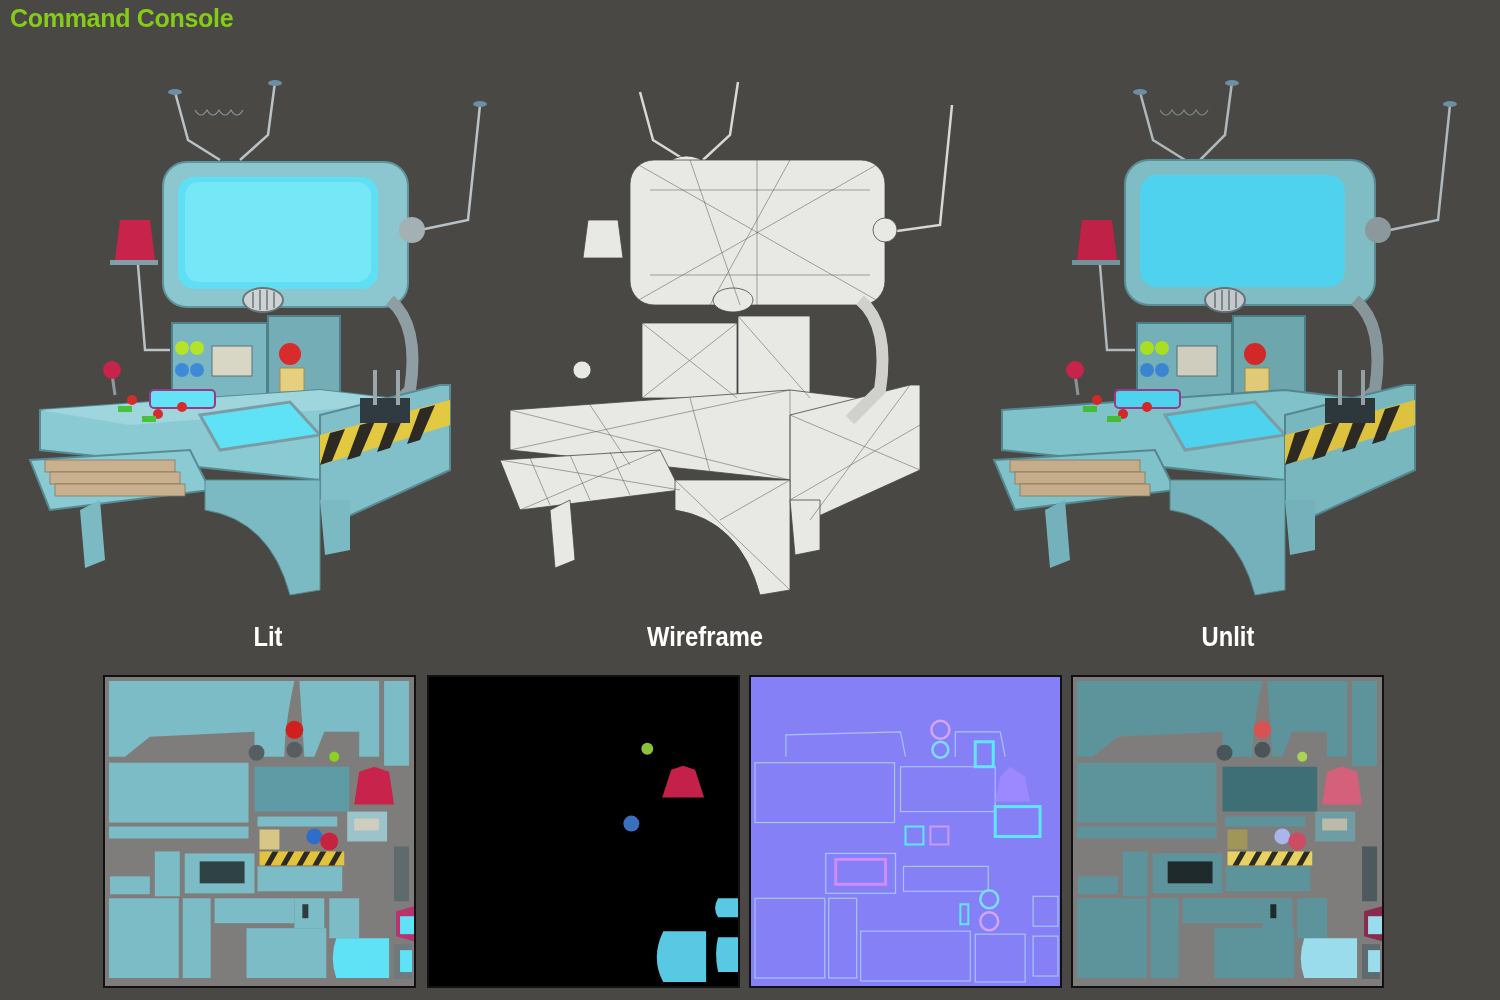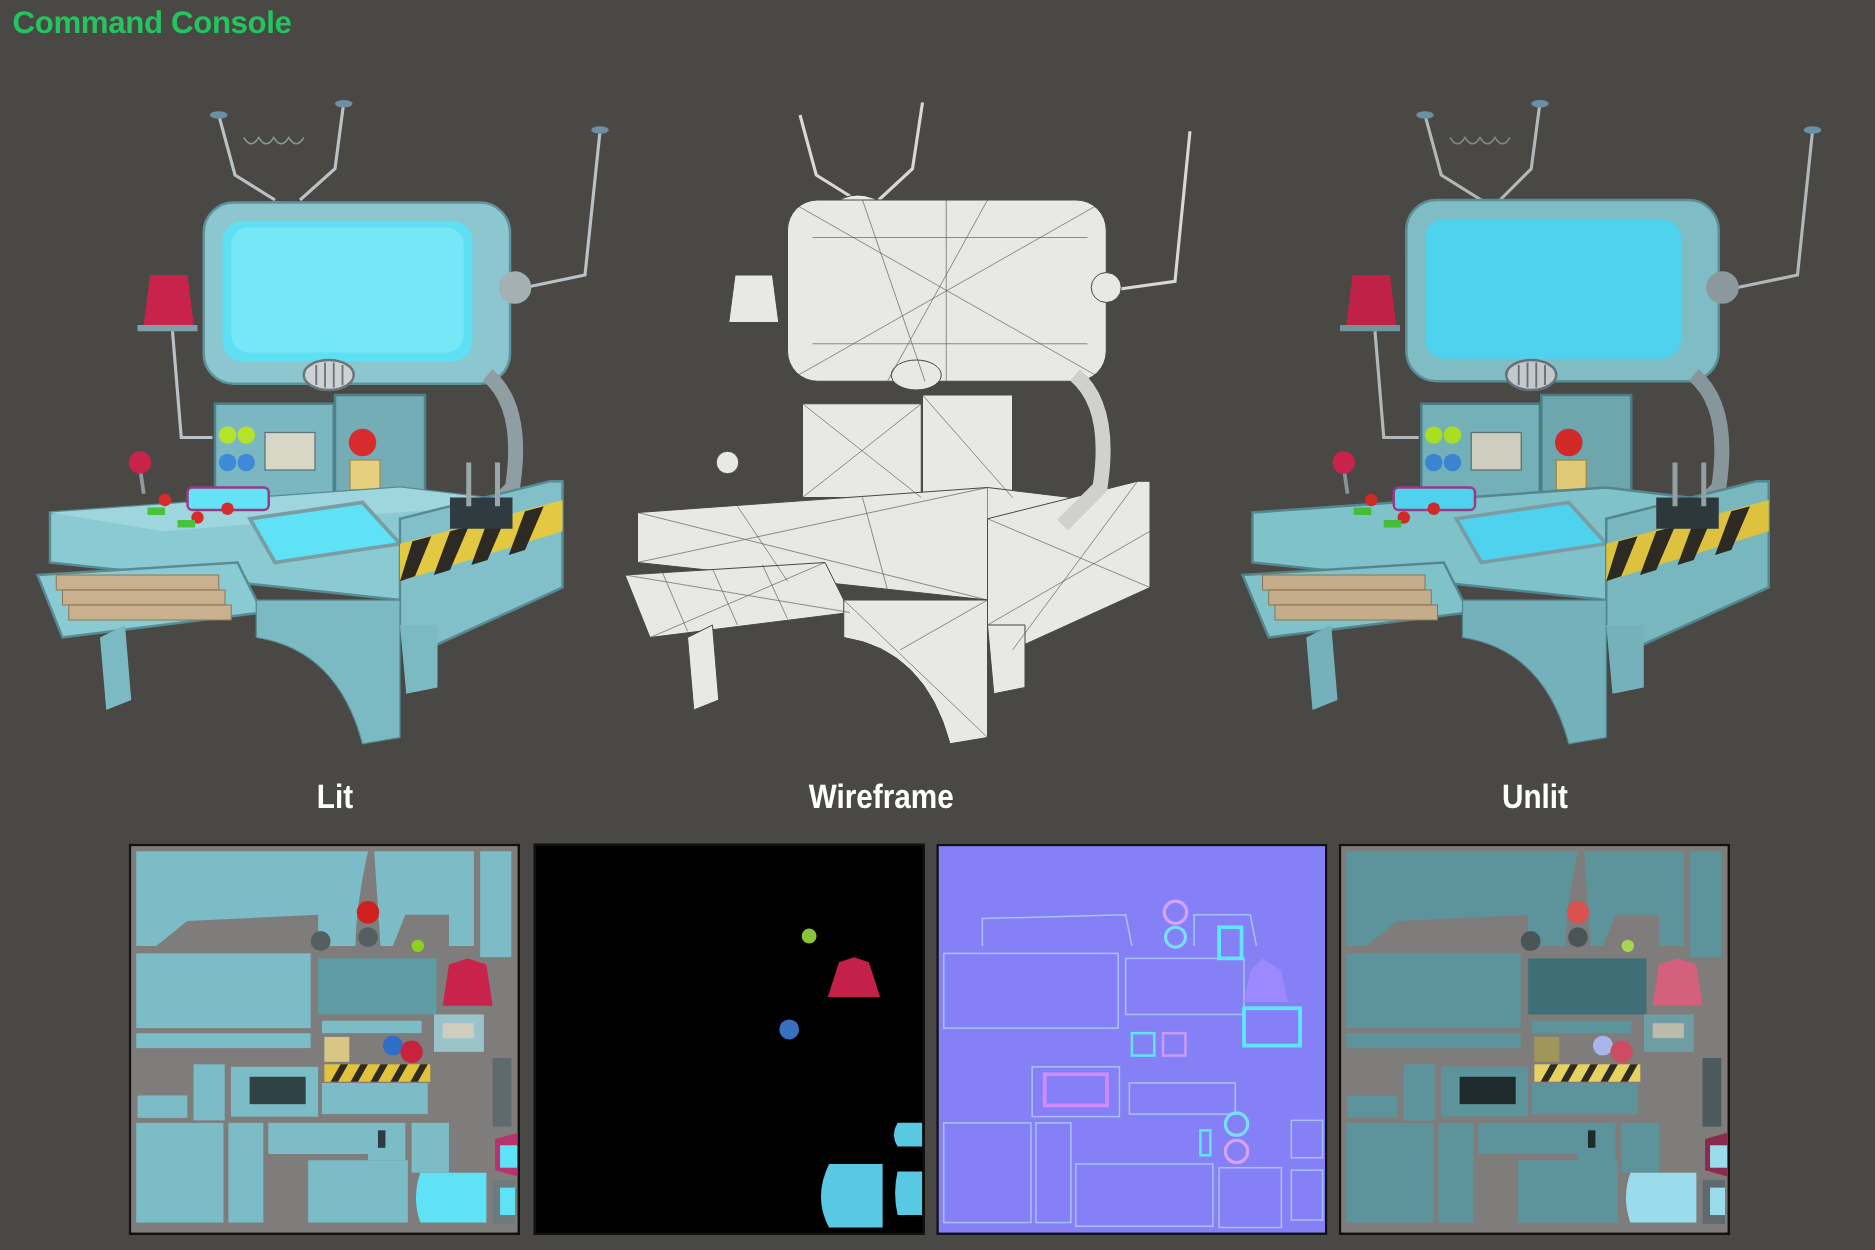--- a/index.html
+++ b/index.html
@@ -1,17 +1,17 @@
 <!DOCTYPE html>
 <html><head>
 <meta charset="utf-8">
 <style>
   html,body{margin:0;padding:0;}
   body{width:1500px;height:1000px;background:#4a4844;position:relative;overflow:hidden;font-family:"Liberation Sans",sans-serif;}
-  .title{position:absolute;left:10px;top:4px;font-size:25px;font-weight:bold;color:#22c55e;letter-spacing:-0.3px;}
+  .title{position:absolute;left:10px;top:4px;font-size:25px;font-weight:bold;color:#84cc16;letter-spacing:-0.3px;}
   .view{position:absolute;top:80px;width:480px;height:530px;}
   .view svg{width:100%;height:100%;display:block;}
   .caption{position:absolute;top:622px;font-size:27px;font-weight:bold;color:#fff;text-align:center;transform:scaleX(0.88);}
   .tex{position:absolute;top:675px;width:309px;height:309px;border:2px solid #111;background:#7f7d7c;overflow:hidden;}
   .tex svg{width:100%;height:100%;display:block;}
 </style>
 </head>
 <body>
 
 <div class="title">Command Console</div>

